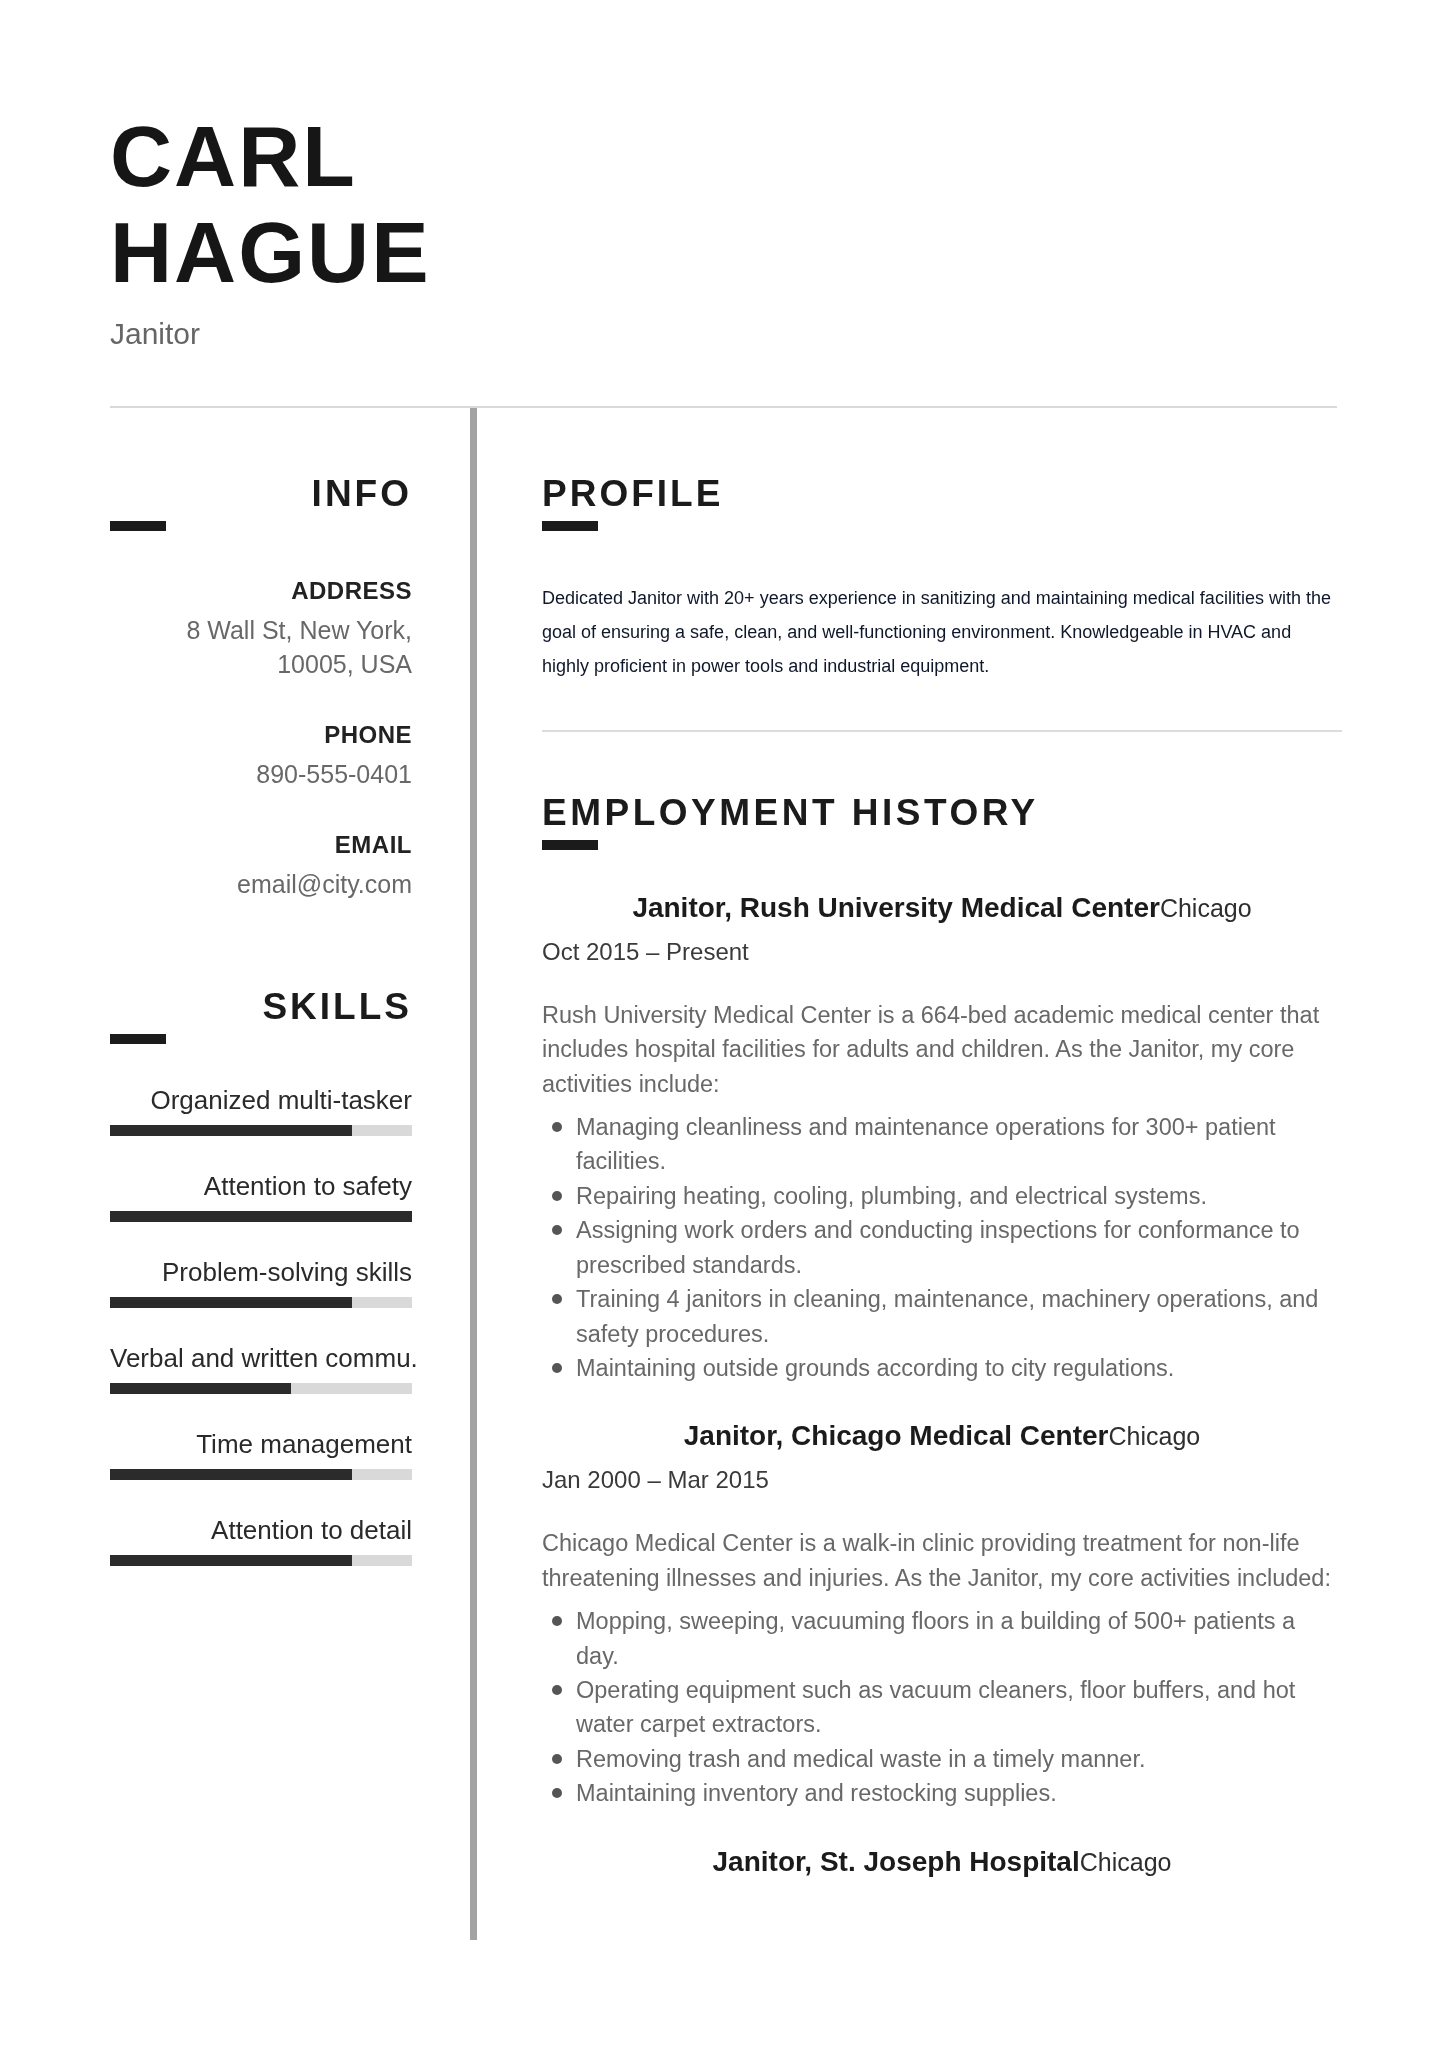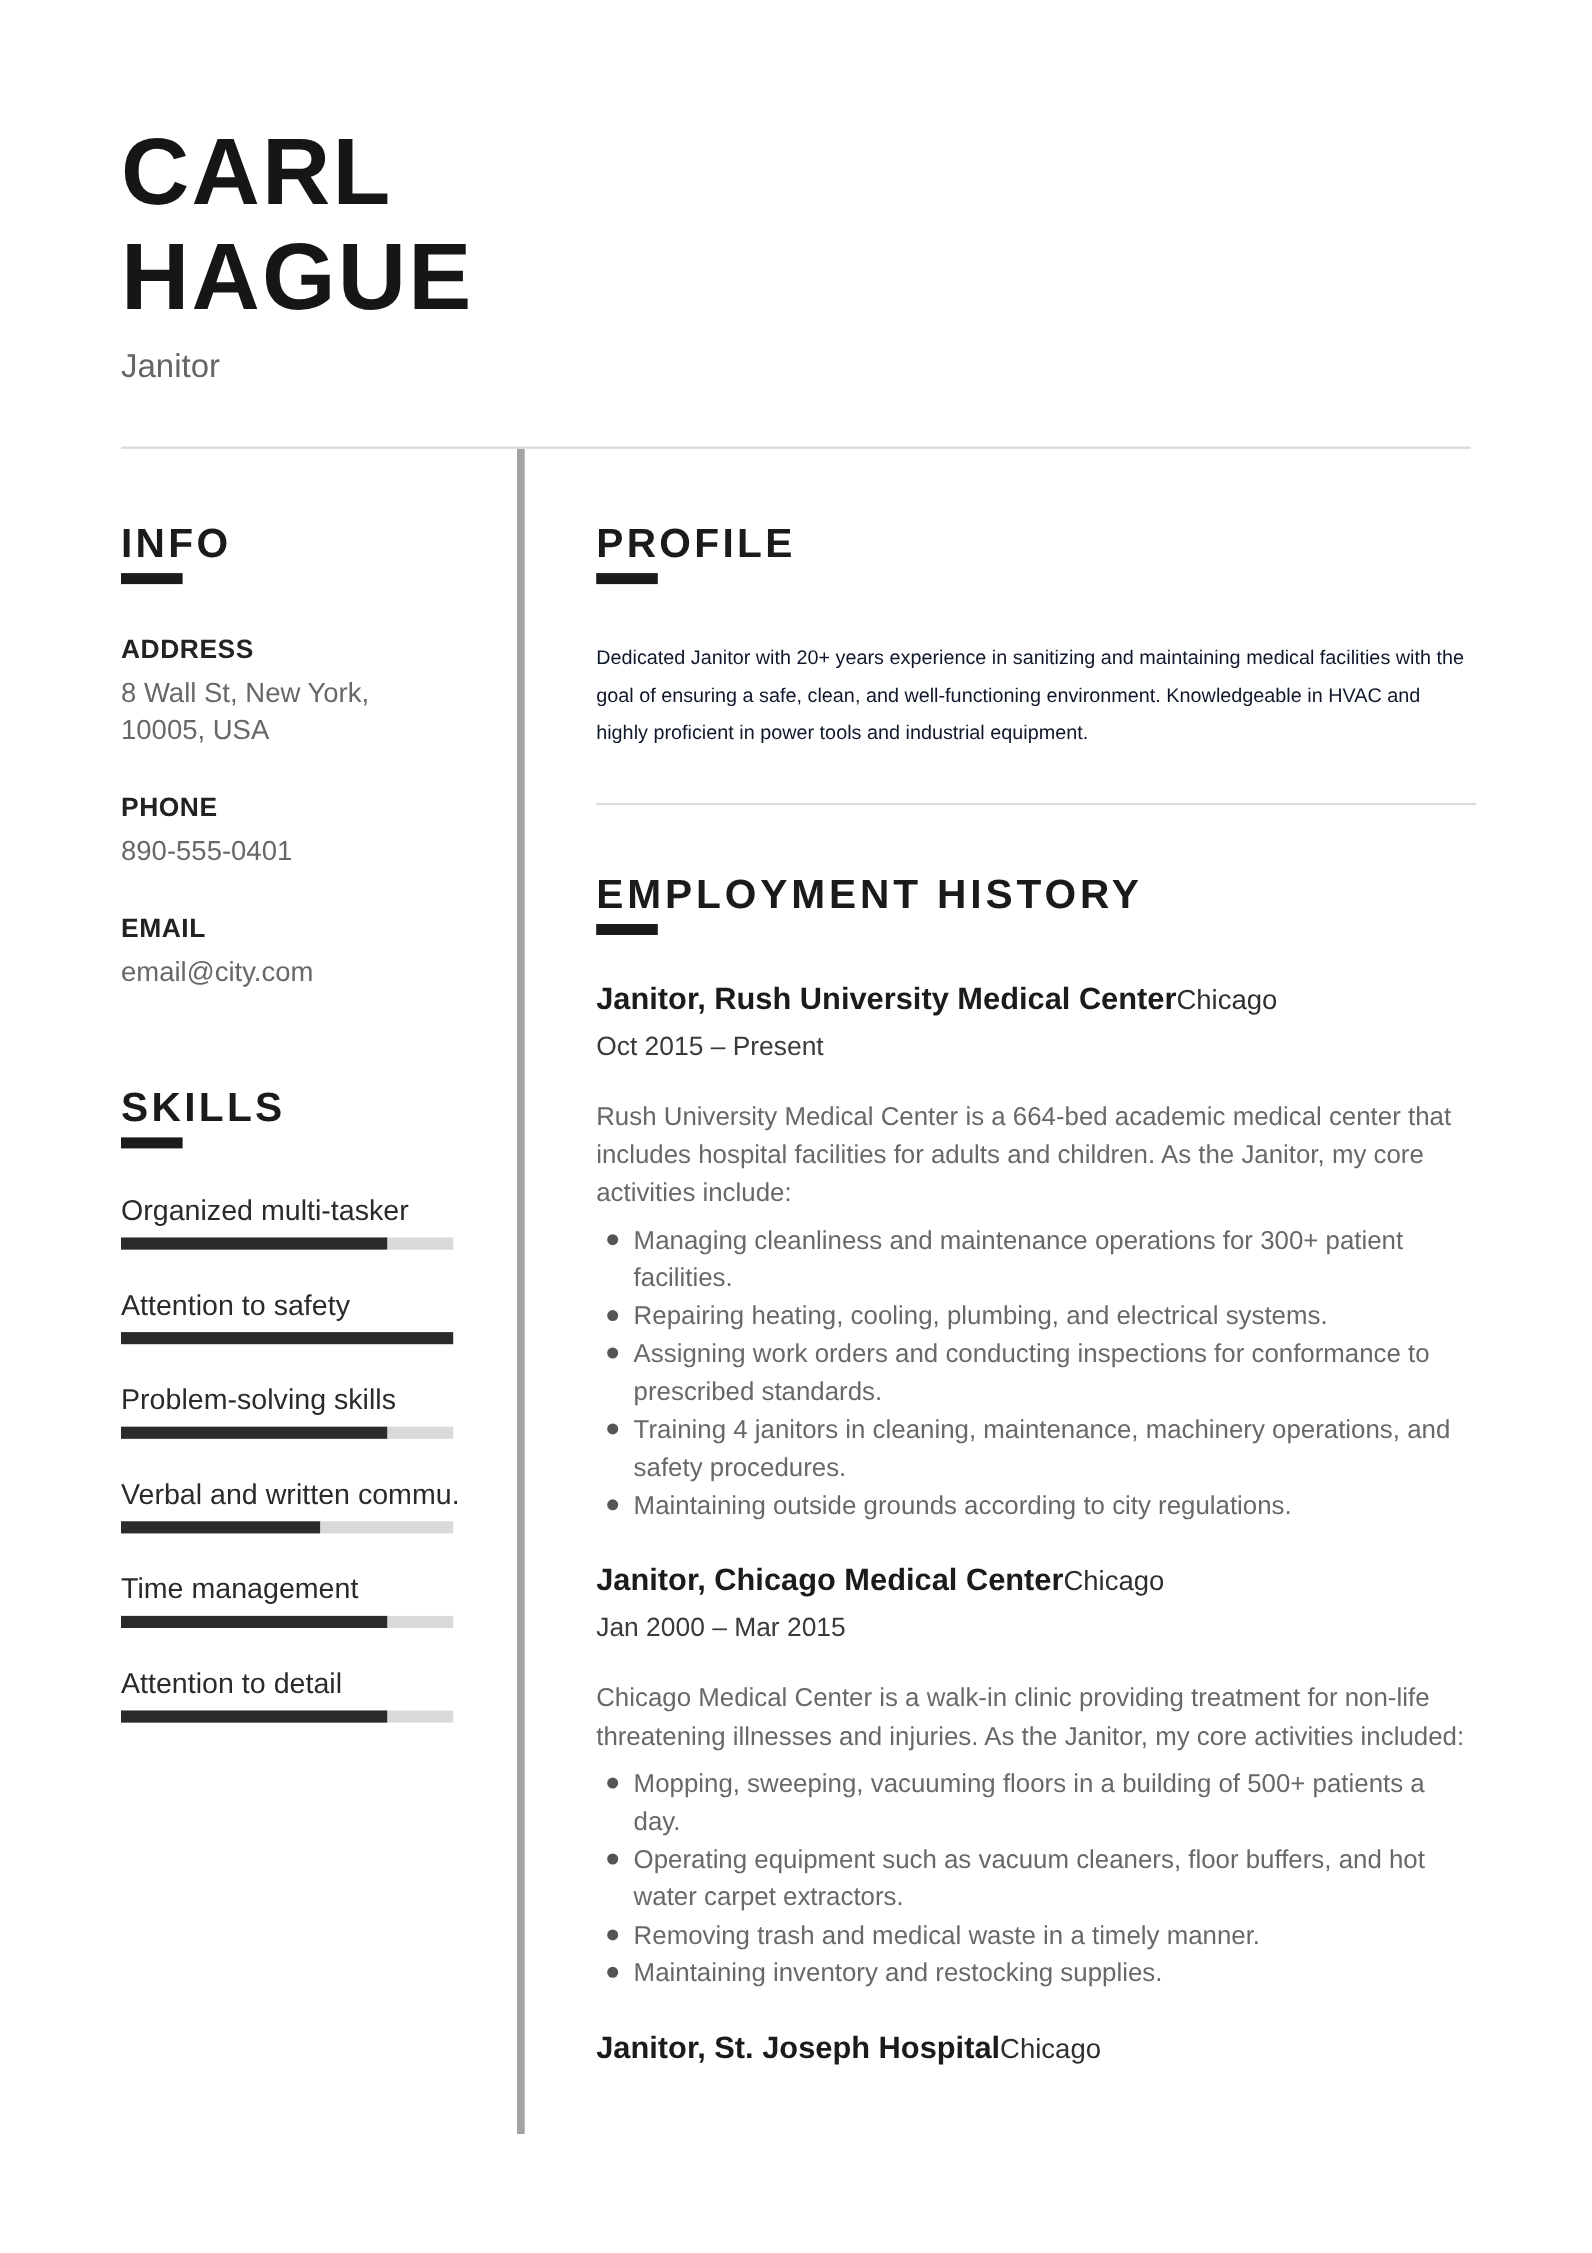--- a/index.html
+++ b/index.html
@@ -17,21 +17,21 @@
   .name {
     margin:0; width:400px;
     font-size:86px; font-weight:700; letter-spacing:2px;
     line-height:1.12; color:#161616; text-transform:uppercase;
   }
   .subtitle { margin-top:16px; font-size:30px; color:#666666; }
   
   .rule-top { margin:55px 0 0 110px; width:1227px; height:2px; background:#d9d9d9; }
   
   .columns { display:flex; margin-left:110px; height:1532px; overflow:hidden; }
-  .col-left  { width:360px; box-sizing:border-box; padding-right:58px; }
+  .col-left  { width:360px; box-sizing:border-box; padding-right:58px;text-align:right; }
   .col-right { width:800px; border-left:7px solid #a3a3a3; padding-left:65px; }
   
   .sec-heading {
     margin:0; font-size:37px; font-weight:700; letter-spacing:3px;
     color:#1b1b1b; text-transform:uppercase;
   }
   .col-left .sec-heading, .col-right .sec-heading { margin-top:65px; }
   .heading-bar { width:56px; height:10px; background:#1b1b1b; margin-top:6px; }
   
   .info-fields { margin-top:46px; }
@@ -44,21 +44,21 @@
   .skill-item { margin-bottom:35px;margin-top:12px; }
   .skill-label { font-size:26px; color:#2a2a2a; white-space:nowrap; }
   .skill-track { margin-top:9px; width:302px; height:11px; background:#d9d9d9; }
   .skill-fill  { height:100%; background:#2b2b2b; }
   
   .para { margin:50px 0 0 0; font-size:18px; line-height:34.4px; color:#0f172a; }
   .rule-mid { margin-top:46px; width:100%; height:2px; background:#dcdcdc; }
   .emp-heading { margin-top:60px !important; letter-spacing:3.5px; }
   .job { margin-top:42px; }
   .job + .job { margin-top:35px; }
-  .job-head { display:flex; justify-content:flex-start; align-items:baseline; }
+  .job-head { display:flex; justify-content:center; align-items:baseline; }
   .job-title { font-size:28px; font-weight:700; color:#1b1b1b; }
   .job-location { font-size:25px; color:#2e2e2e; }
   .job-dates { margin-top:14px; font-size:24px; color:#3a3a3a; }
   .job-summary { margin:32px 0 0 0; font-size:23.5px; line-height:34.4px; color:#686868; }
   .job-bullets { list-style:none; margin:9px 0 0 0; padding:0; }
   .job-bullets li {
     position:relative; padding-left:34px;
     font-size:23.5px; line-height:34.4px; color:#686868;
   }
   .job-bullets li::before {

